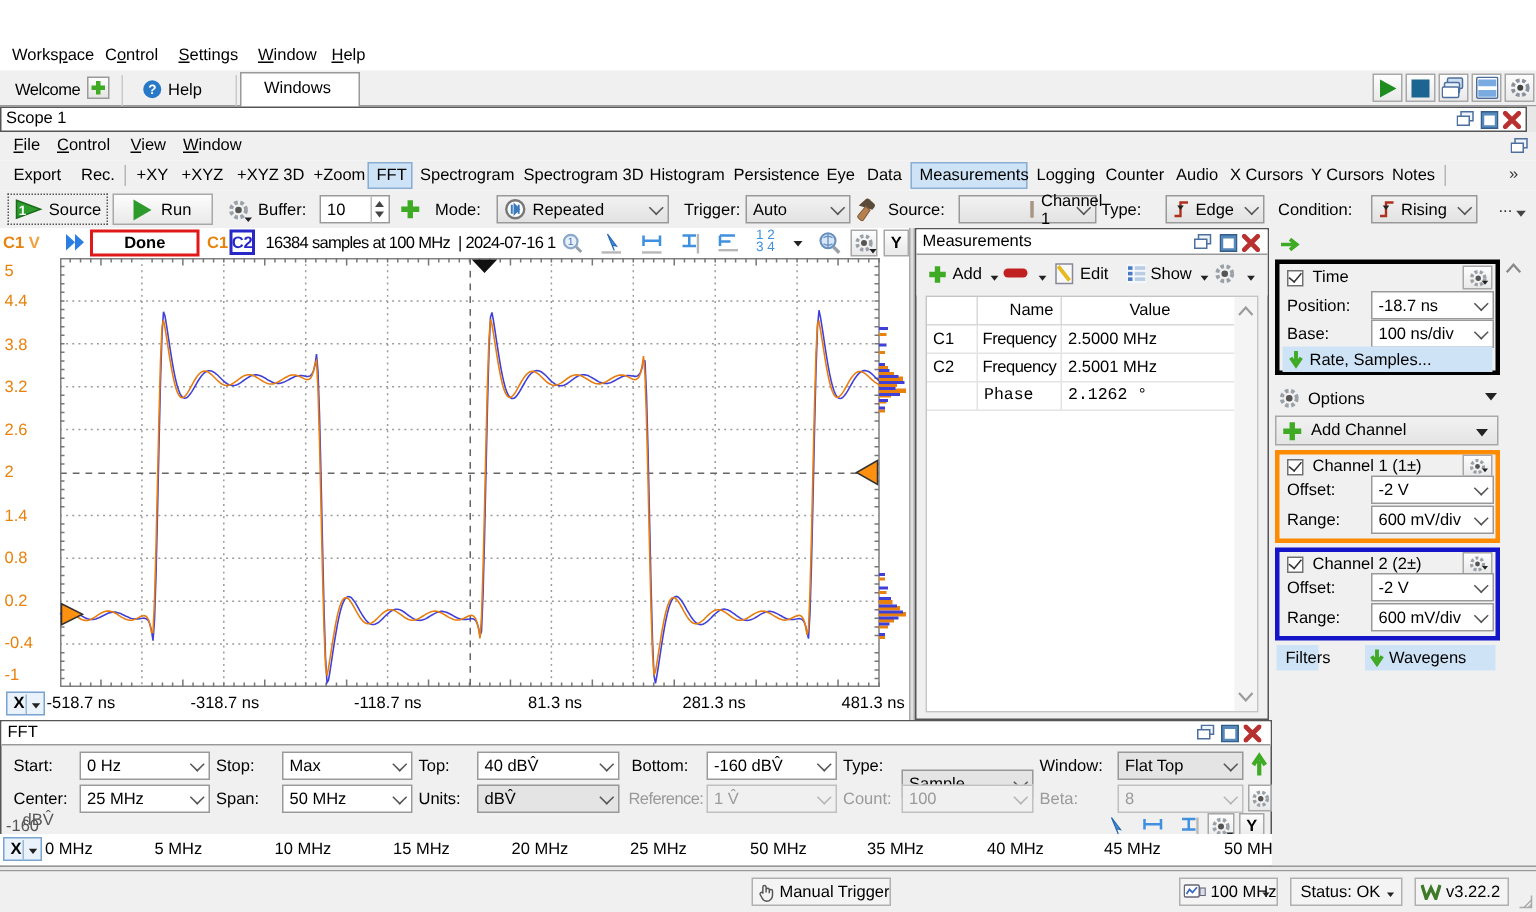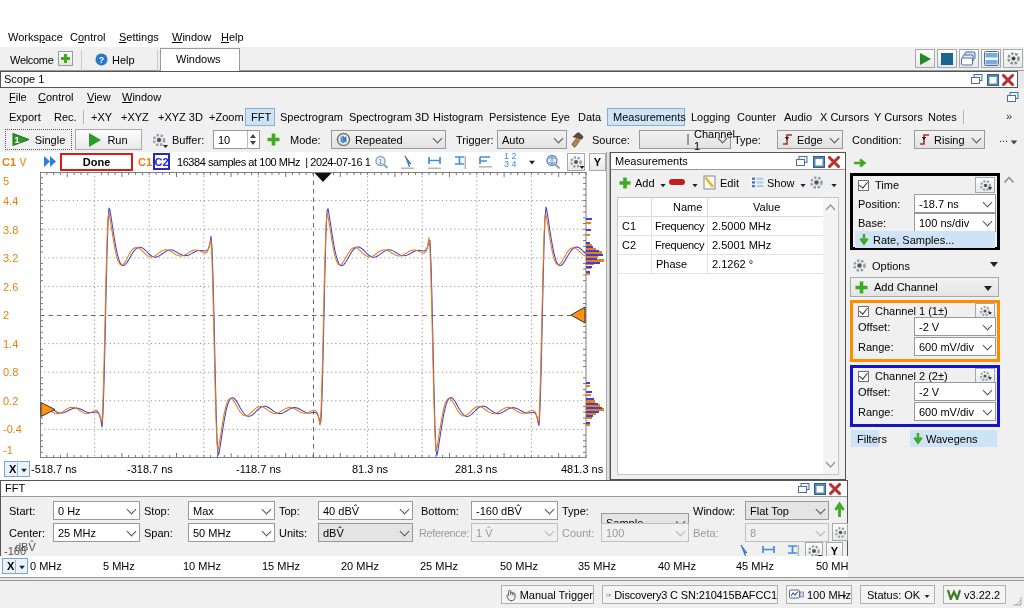--- a/index.html
+++ b/index.html
@@ -130,21 +130,21 @@
   <div class="abs" style="left:963px;top:3px;width:1px;height:14px;background:#b5b5b5;"></div>
   <div class="lbl" style="left:1006px;top:3px;color:#333;">»</div>
 </div>
 
 <div class="abs" style="left:0;top:127px;width:1024px;height:25px;background:#f0f0f0;">
   <div class="abs" style="left:5px;top:2px;width:67px;height:21px;border:1px dotted #555;display:flex;align-items:center;justify-content:center;background:#f0f0f0;">
     <svg width="19" height="15" viewBox="0 0 19 15" style="margin-right:4px;">
       <path d="M1 1.5 L17 7.5 L1 13.5 Z" fill="#2c9b2c" stroke="#1c6b1c"></path>
       <text x="5" y="11" font-size="9" font-weight="bold" fill="#fff" text-anchor="middle">1</text>
     </svg>
-    <span>Single</span>
+    <span>Source</span>
   </div>
   <div class="btn" style="left:75px;top:2px;width:67px;height:21px;">
     <div style="width:0;height:0;border-left:12px solid #2c9b2c;border-top:7px solid transparent;border-bottom:7px solid transparent;margin-right:6px;"></div>
     <span>Run</span>
   </div>
   <svg class="abs" style="left:151px;top:6px;" width="18" height="15" viewBox="0 0 18 15">
     <circle cx="8" cy="7" r="5" fill="none" stroke="#9aa0a8" stroke-width="2.6" stroke-dasharray="2.4 1.7"></circle>
     <circle cx="8" cy="7" r="2.2" fill="#555"></circle>
     <path d="M12 12 l5 0 -2.5 3 z" fill="#222"></path>
   </svg>
@@ -410,21 +410,21 @@
       <div class="abs" style="left:33px;top:0;width:1px;height:19px;background:#e4e4e4;"></div>
       <div class="abs" style="left:89px;top:0;width:1px;height:19px;background:#e4e4e4;"></div>
     </div>
     <div class="abs" style="left:0;top:38px;width:205px;height:19px;border-bottom:1px solid #e4e4e4;">
       <div class="lbl" style="left:4px;top:3px;">C2</div>
       <div class="lbl" style="left:37px;top:3px;letter-spacing:-0.3px;">Frequency</div>
       <div class="lbl" style="left:94px;top:3px;">2.5001 MHz</div>
       <div class="abs" style="left:33px;top:0;width:1px;height:19px;background:#e4e4e4;"></div>
       <div class="abs" style="left:89px;top:0;width:1px;height:19px;background:#e4e4e4;"></div>
     </div>
-    <div class="abs" style="left:0;top:57px;width:205px;height:19px;border-bottom:1px solid #e4e4e4;">
+    <div class="abs" style="left:0;top:57px;width:205px;height:19px;border-bottom:1px solid #e4e4e4;font-family:Liberation Mono, monospace;">
       <div class="lbl" style="left:38px;top:3px;">Phase</div>
       <div class="lbl" style="left:94px;top:3px;">2.1262 °</div>
       <div class="abs" style="left:33px;top:0;width:1px;height:19px;background:#e4e4e4;"></div>
       <div class="abs" style="left:89px;top:0;width:1px;height:19px;background:#e4e4e4;"></div>
     </div>
     <div class="abs" style="left:205px;top:0;width:15px;height:276px;background:#f4f4f4;">
       <svg class="abs" style="left:2px;top:6px;" width="11" height="7" viewBox="0 0 11 7">
             <path d="M1 6 L5.5 1 L10 6" fill="none" stroke="#999" stroke-width="1.4"></path>
           </svg>
       <svg class="abs" style="left:2px;bottom:6px;" width="11" height="7" viewBox="0 0 11 7">
@@ -627,26 +627,20 @@
 <div class="abs" style="left:848px;top:480px;width:176px;height:97px;background:#f0f0f0;"></div>
 
 <div class="abs" style="left:0;top:577px;width:1024px;height:4px;background:#e8e8e8;border-top:1px solid #999;border-bottom:1px solid #999;"></div>
 
 <div class="abs" style="left:0;top:581px;width:1024px;height:27px;background:#f0f0f0;">
   <div class="abs" style="left:501px;top:4px;width:93px;height:19px;border:1px solid #b0b0b0;background:#f4f4f4;display:flex;align-items:center;white-space:nowrap;overflow:hidden;">
     <svg width="13" height="14" viewBox="0 0 13 14" style="margin:0 3px 0 3px;">
       <path d="M4 8 V3 a1.2 1.2 0 0 1 2.4 0 V7 M6.4 5 a1.2 1.2 0 0 1 2.4 0 V7.5 M8.8 6 a1.2 1.2 0 0 1 2.4 0 V9 a4.5 4.5 0 0 1 -4.5 4.5 H7 a4 4 0 0 1 -3.6 -2.4 L2 8.5 a1.3 1.3 0 0 1 2 -1.4" fill="none" stroke="#555" stroke-width="1.1"></path>
     </svg>Manual Trigger
   </div>
-  <div class="abs" style="left:602px;top:4px;width:176px;height:19px;border:1px solid #b0b0b0;background:#f4f4f4;display:flex;align-items:center;white-space:nowrap;overflow:hidden;letter-spacing:-0.15px;">
-    <svg width="16" height="10" viewBox="0 0 16 10" style="margin:0 3px 0 3px;">
-      <rect x="0.5" y="2" width="11" height="7" rx="1.5" fill="#e0e0e0" stroke="#777"></rect>
-      <rect x="11.5" y="3.5" width="4" height="4" fill="#c8c8c8" stroke="#777"></rect>
-    </svg>Discovery3 C SN:210415BAFCC1
-  </div>
   <div class="abs" style="left:786px;top:4px;width:66px;height:19px;border:1px solid #b0b0b0;background:#f4f4f4;display:flex;align-items:center;">
     <svg width="15" height="11" viewBox="0 0 15 11" style="margin:0 3px 0 2px;">
       <rect x="0.5" y="1" width="10" height="8" rx="1" fill="#fff" stroke="#667"></rect>
       <path d="M2 7 L4 4 L6 6 L9 2.5" fill="none" stroke="#3a6abf" stroke-width="1.2"></path>
       <rect x="11" y="3" width="3.5" height="5" fill="#dde" stroke="#667" stroke-width="0.7"></rect>
     </svg>100 MHz
     <div class="dna" style="right:3px;bottom:4px;transform:scale(0.6);"></div>
   </div>
   <div class="abs" style="left:860px;top:4px;width:75px;height:19px;border:1px solid #b0b0b0;background:#f4f4f4;display:flex;align-items:center;padding-left:6px;">Status: OK
     <div class="dna" style="right:3px;bottom:4px;transform:scale(0.6);"></div>

